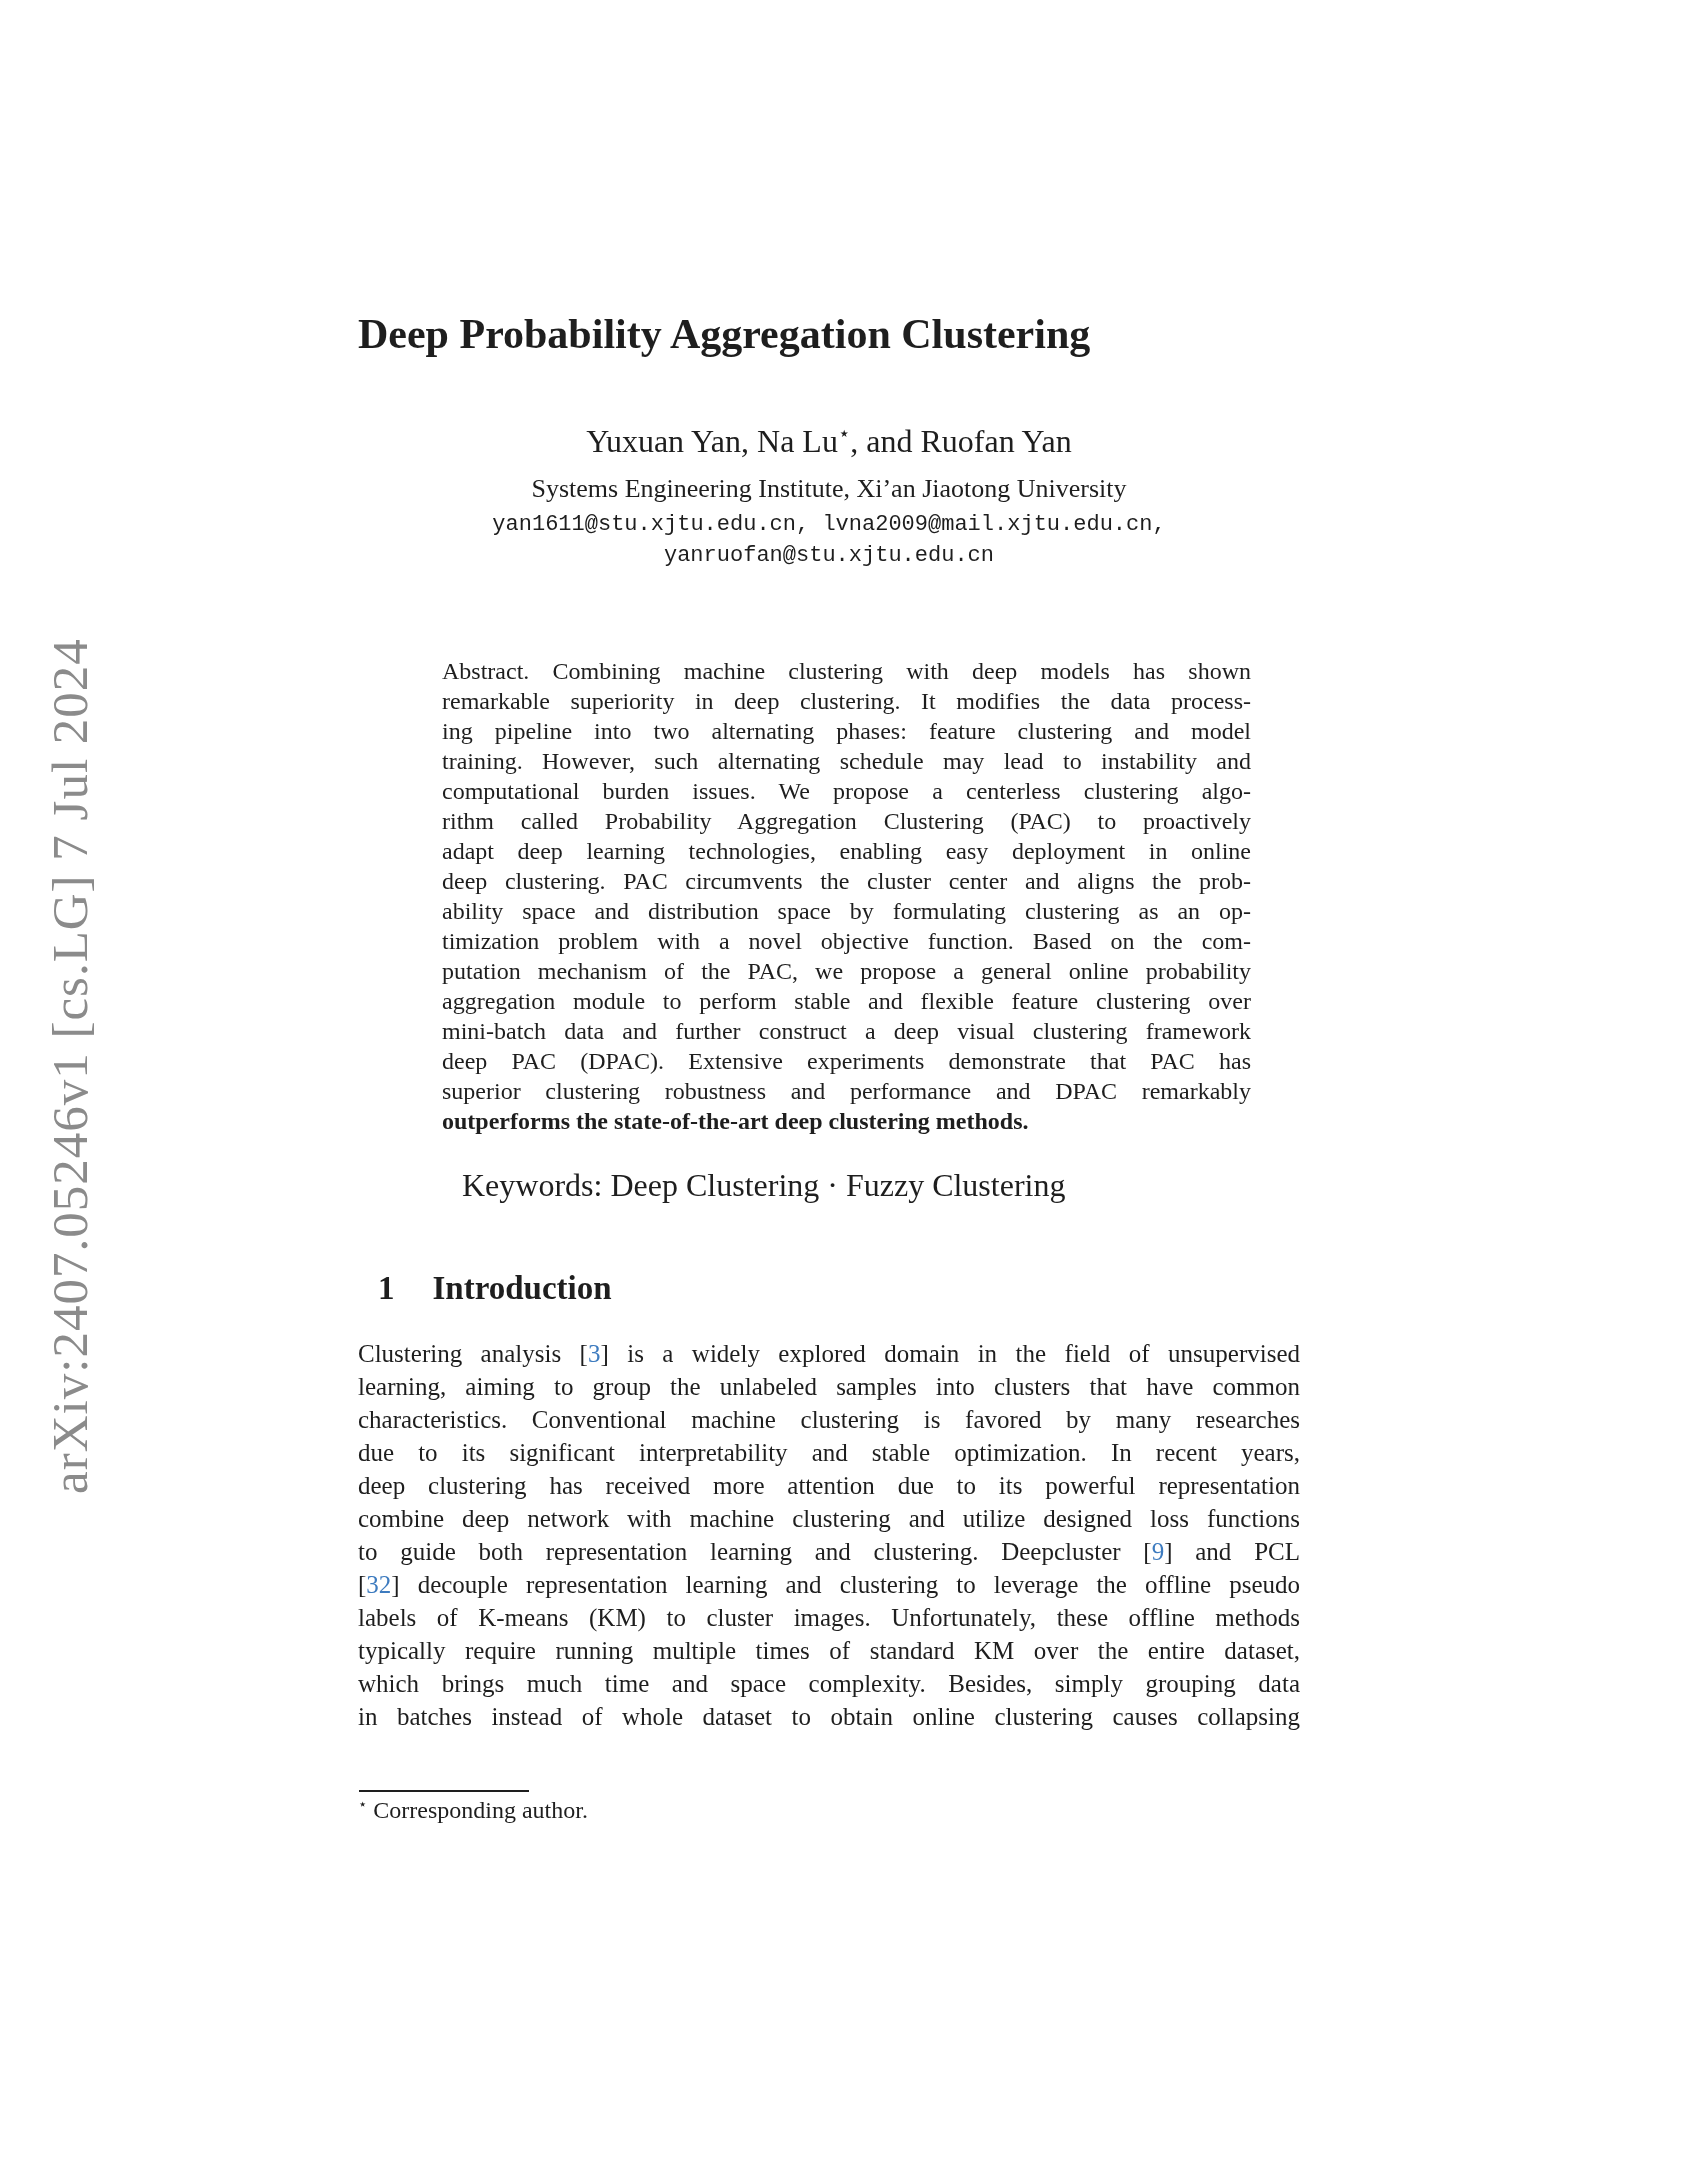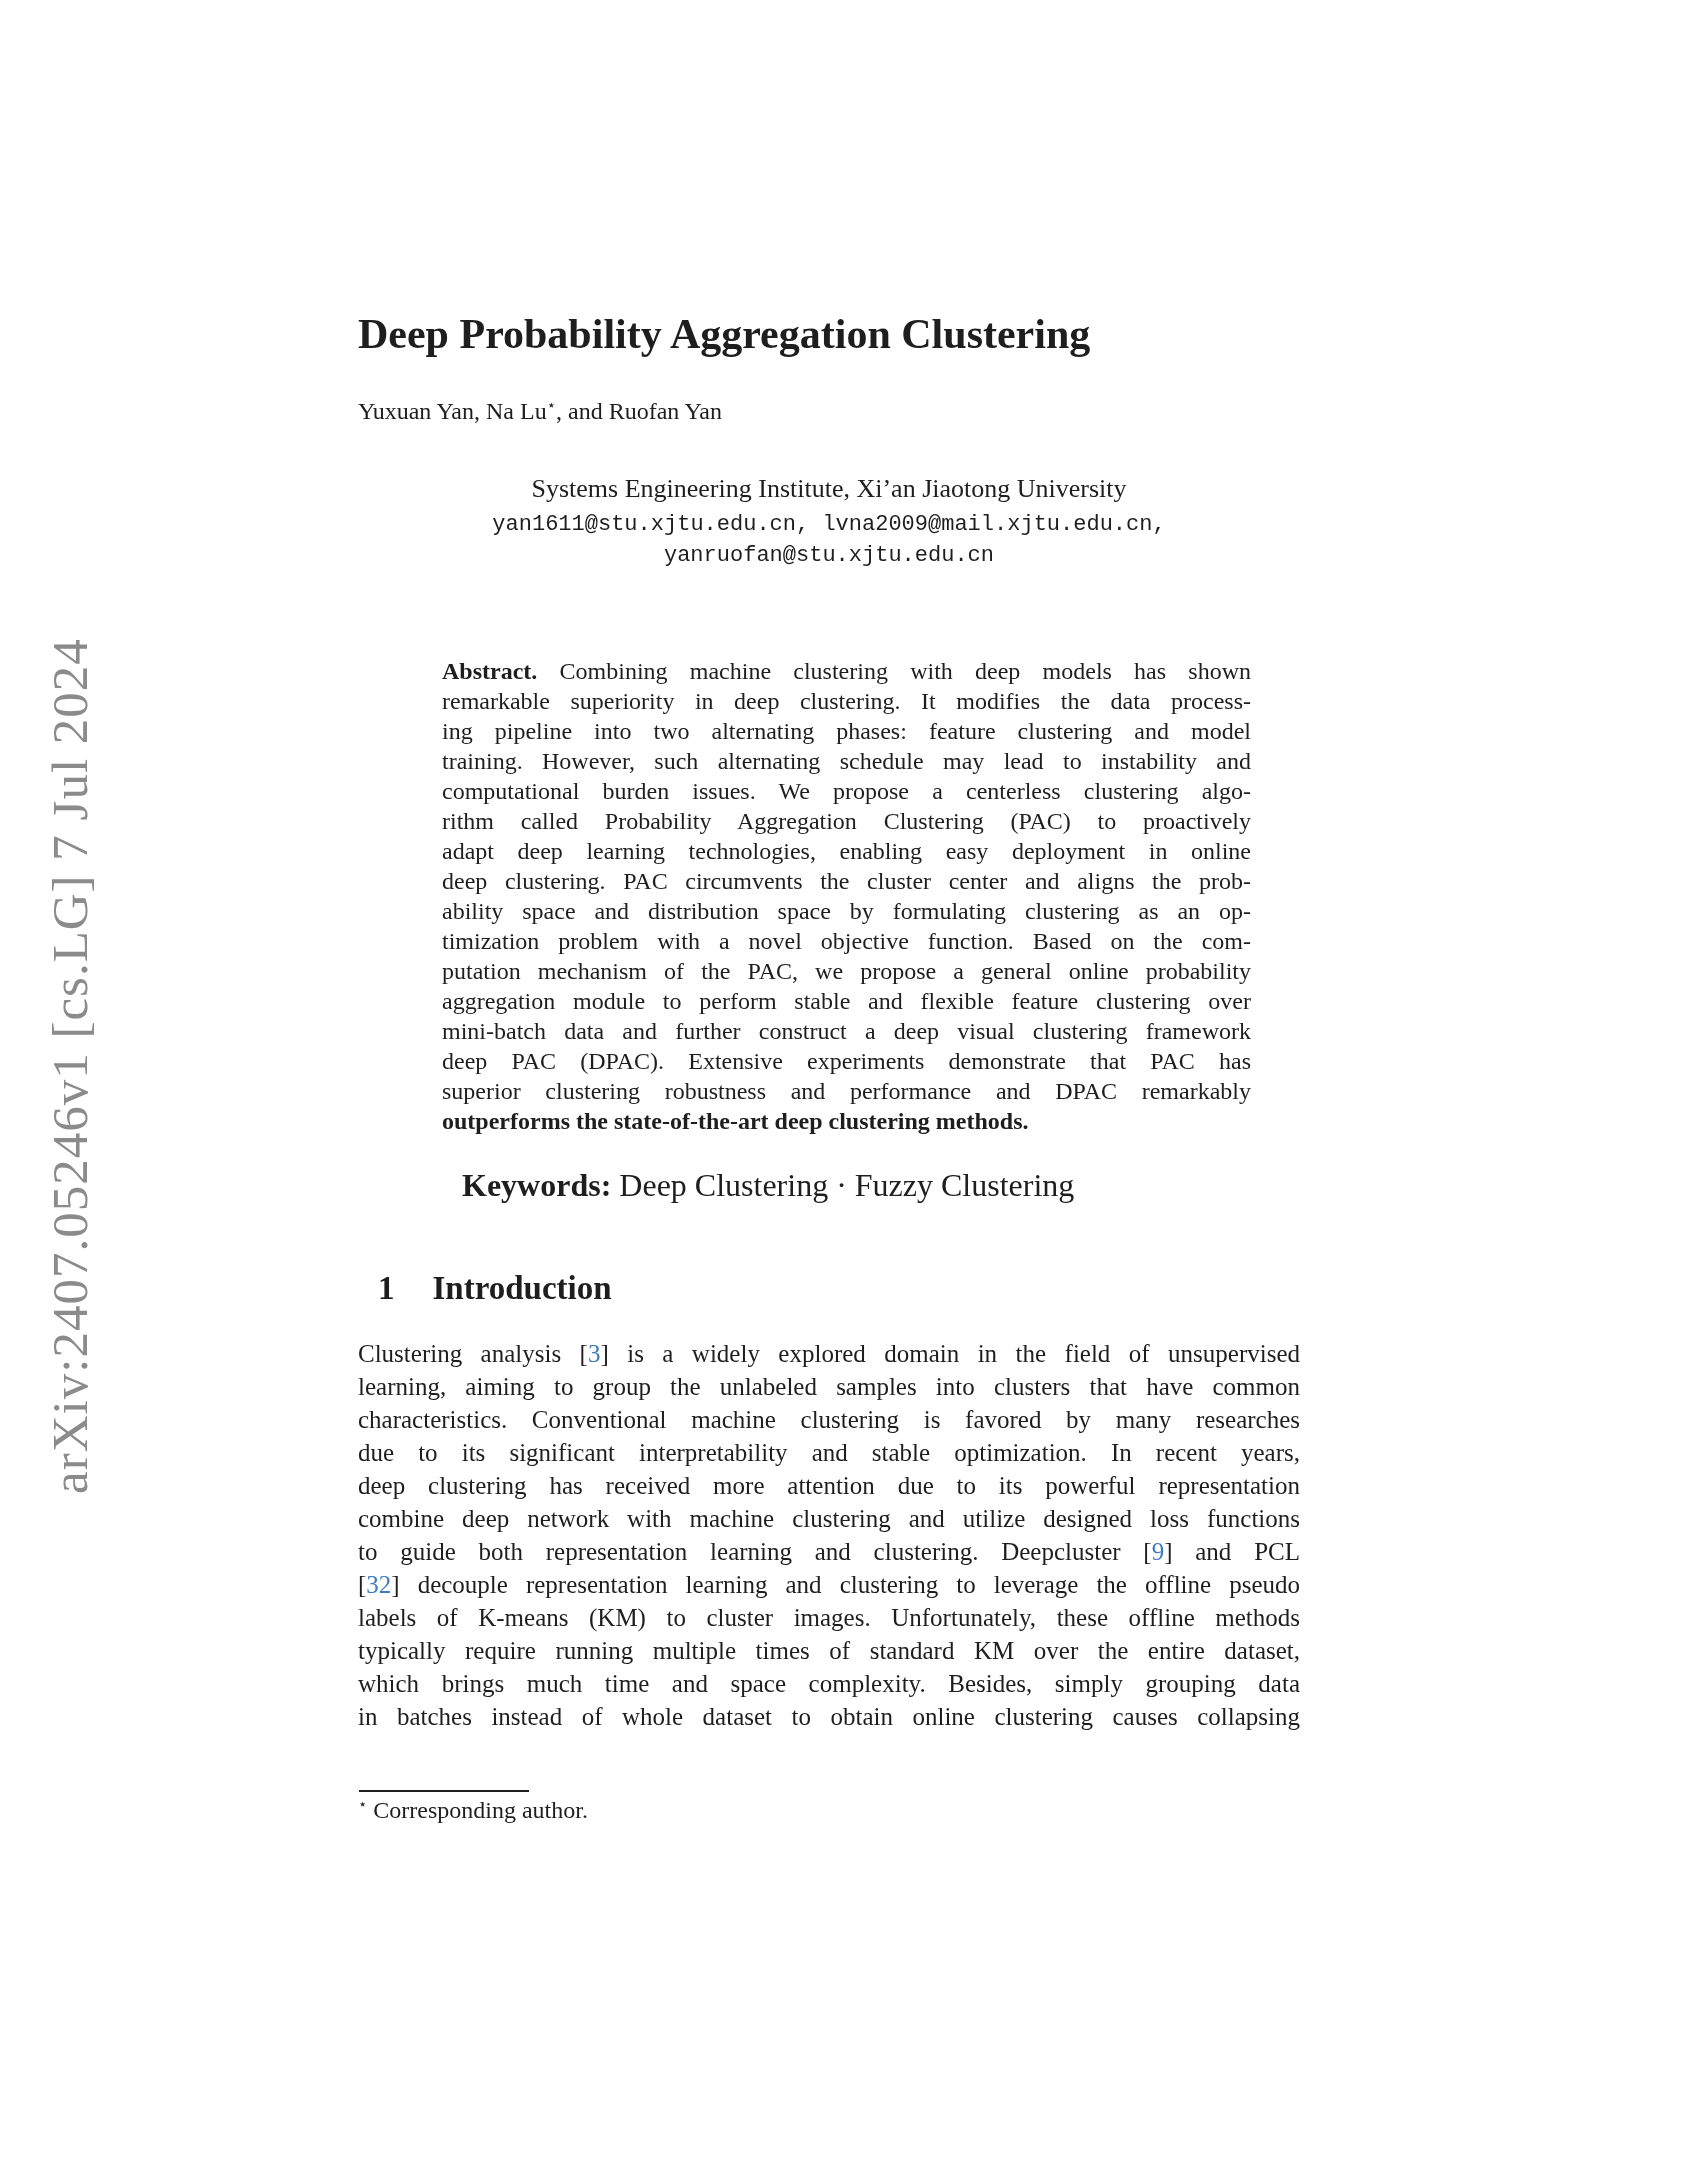--- a/index.html
+++ b/index.html
@@ -16,22 +16,22 @@
     font-size:51px;color:var(--banner,#8b8b8b);
     letter-spacing:1px;
   }
 
   
   #paper-title{
     left:358px;top:311px;width:942px;margin:0;
     text-align:left;font-weight:bold;font-size:42px;line-height:1.1;
   }
   #author-line{
-    left:358px;top:398px;width:942px;
-    text-align:left;font-size:24px;
+    left:358px;top:423px;width:942px;
+    text-align:center;font-size:32px;
   }
   #affiliation-line{
     left:358px;top:474px;width:942px;
     text-align:center;font-size:26px;
   }
   #email-lines{
     left:358px;top:509px;width:942px;
     font-family:"Liberation Mono", monospace;
     font-size:22px;line-height:31px;
   }
@@ -66,21 +66,21 @@
   }
   #footnote{
     left:358px;top:1797px;width:942px;
     font-size:24px;
   }
 
   .justified-lines .line{text-align:justify;text-align-last:justify;}
   .justified-lines .line.no-just{text-align:left;text-align-last:left;font-weight:bold;}
   .centered-lines .line{text-align:center;text-align-last:center;}
 
-  .bold{font-weight:bold;}
+  .bold{font-weight:normal;}
   .sup{font-size:62%;vertical-align:super;line-height:0;}
   .cite{color:var(--cite,#3d7bbf);}
 </style>
 </head>
 <body>
 
 <div id="arxiv-banner" class="abs">arXiv:2407.05246v1  [cs.LG]  7 Jul 2024</div>
 
 <h1 id="paper-title" class="abs">Deep Probability Aggregation Clustering</h1>
 

